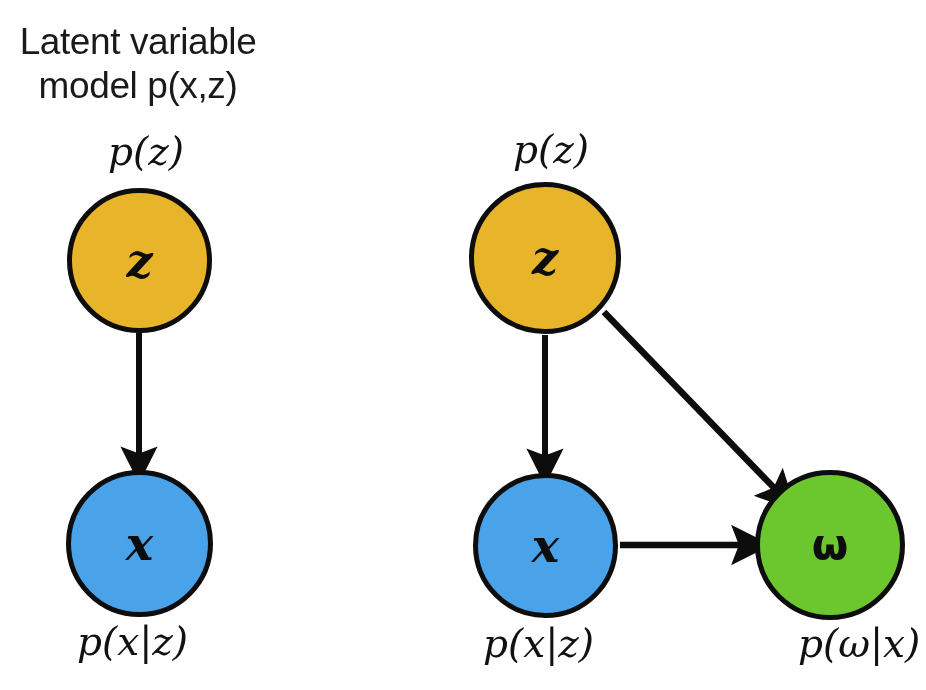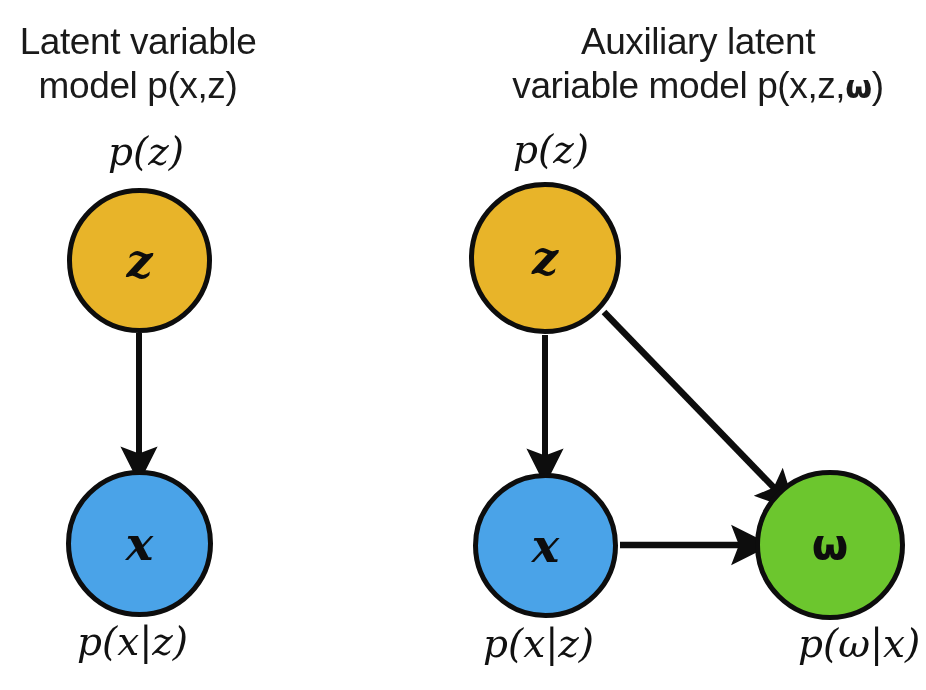--- a/index.html
+++ b/index.html
@@ -112,21 +112,20 @@
   }
 </style>
 </head>
 <body>
 
 <div id="canvas">
 
   <div class="panel-title" id="title-left">Latent variable
 model p(x,z)</div>
 
-  <div class="panel-title" id="title-right"><span>Auxiliary latent</span><br><span>variable model p(x,z,</span><span class="omega-inline">ω</span><span>)</span></div>
 
   <svg id="arrows" viewBox="0 0 926 690" xmlns="http://www.w3.org/2000/svg">
     <defs>
       <marker id="ahead" markerWidth="7" markerHeight="7" refX="2.6" refY="3.5" orient="auto" markerUnits="strokeWidth">
         <path d="M0,0.4 L6.2,3.5 L0,6.6 L1.2,3.5 Z" fill="#0d0d0d"></path>
       </marker>
     </defs>
 
     <line x1="139" y1="333" x2="139" y2="462" stroke="#0d0d0d" stroke-width="6" marker-end="url(#ahead)"></line>
 

